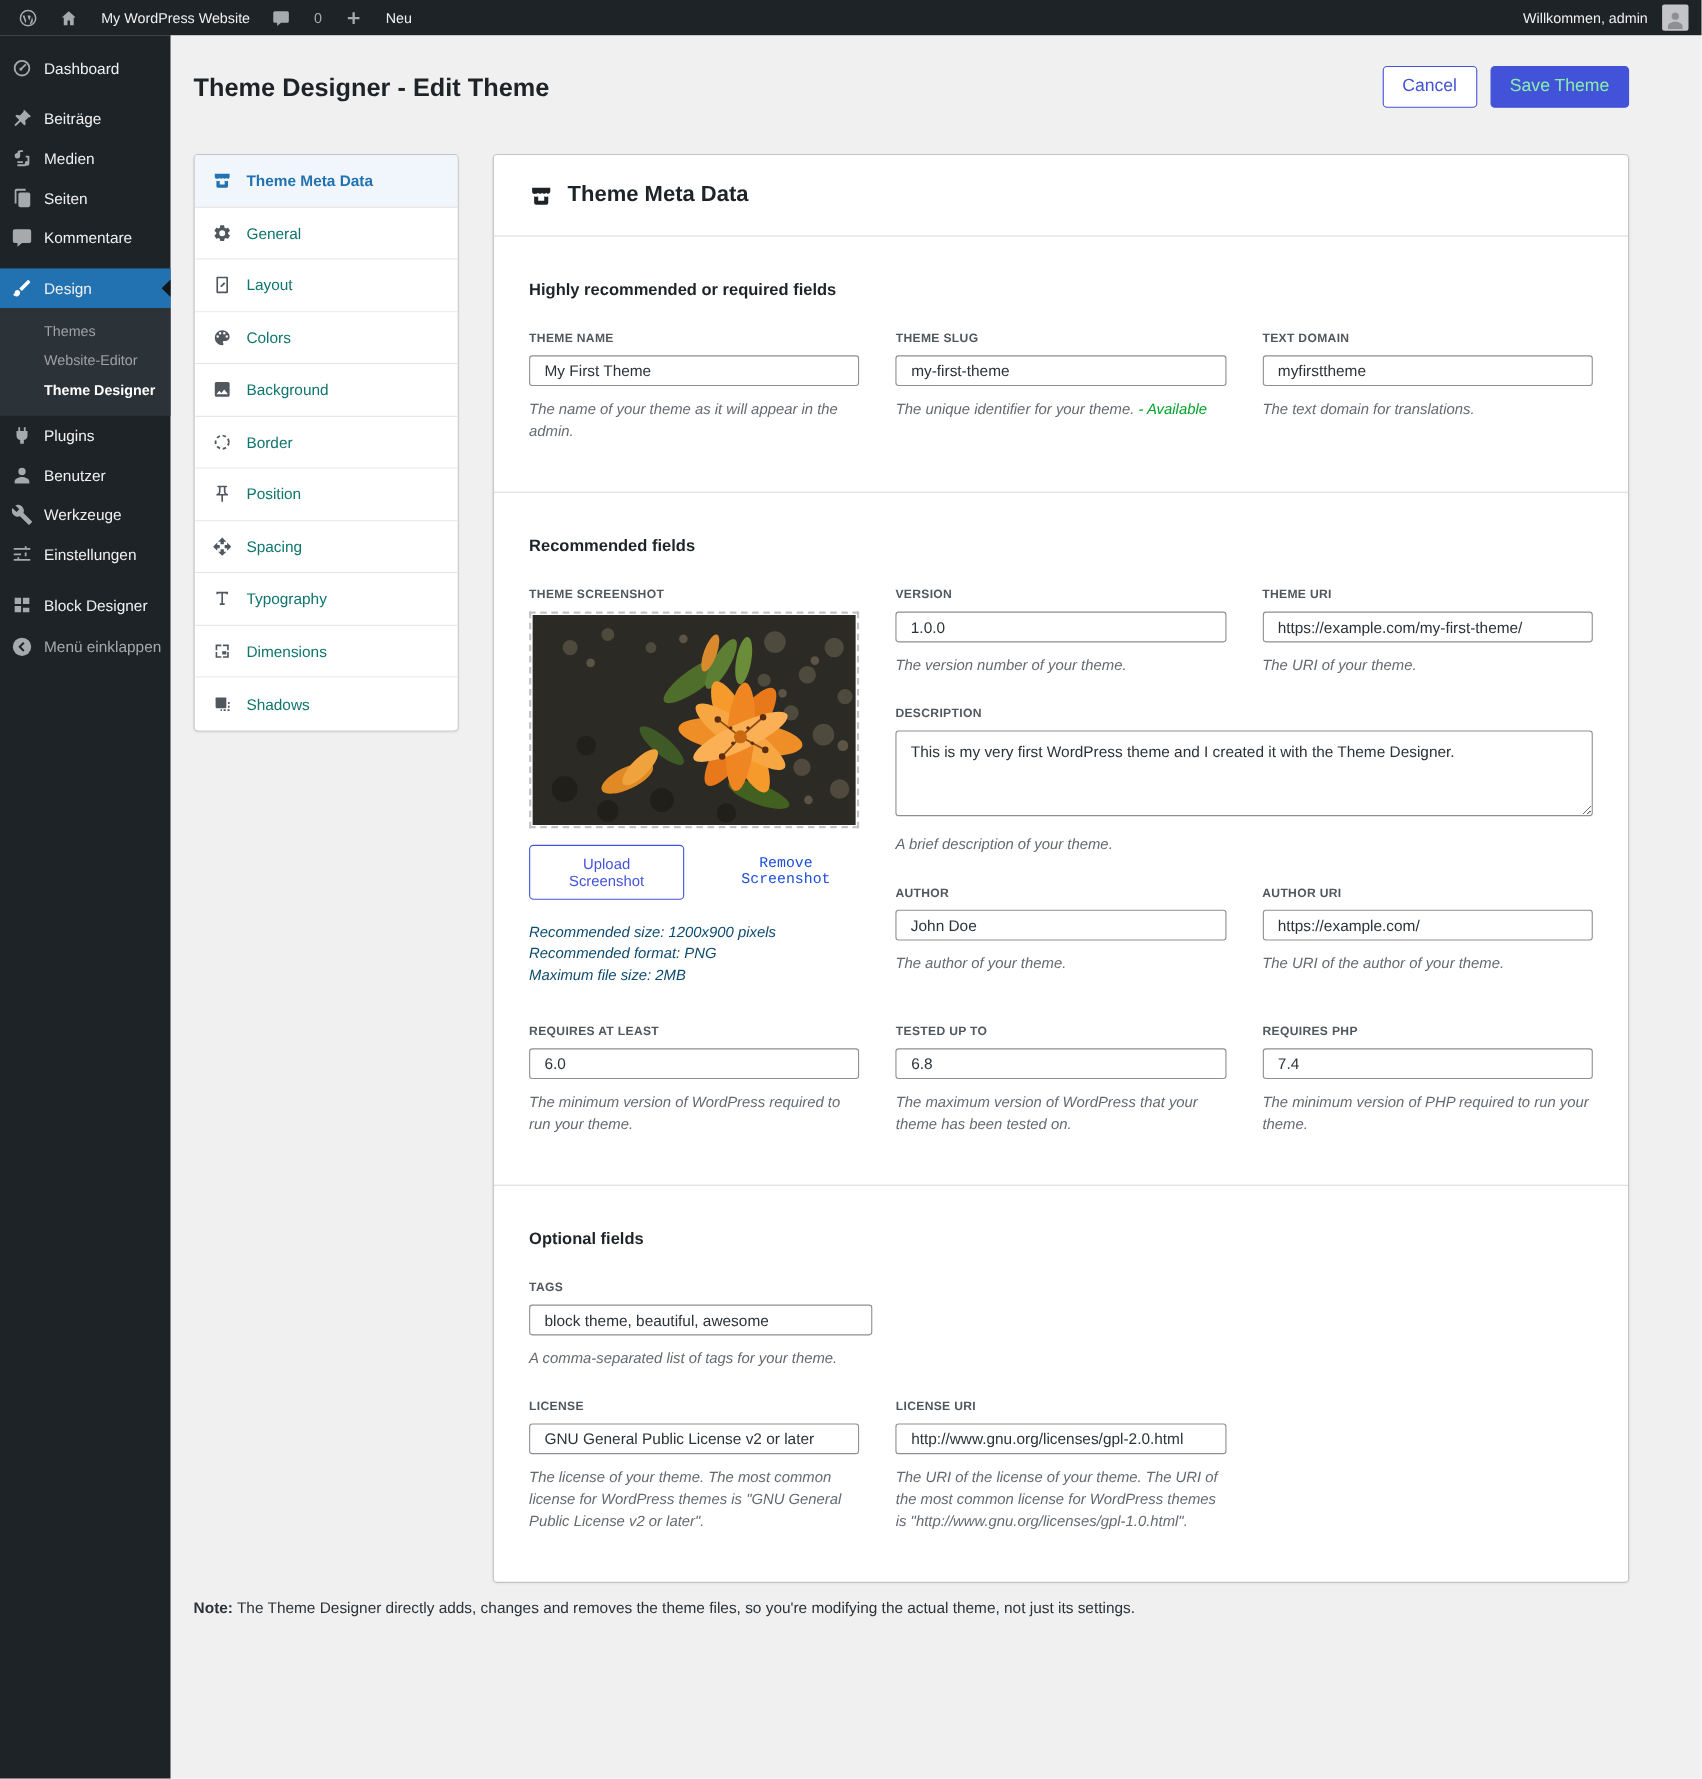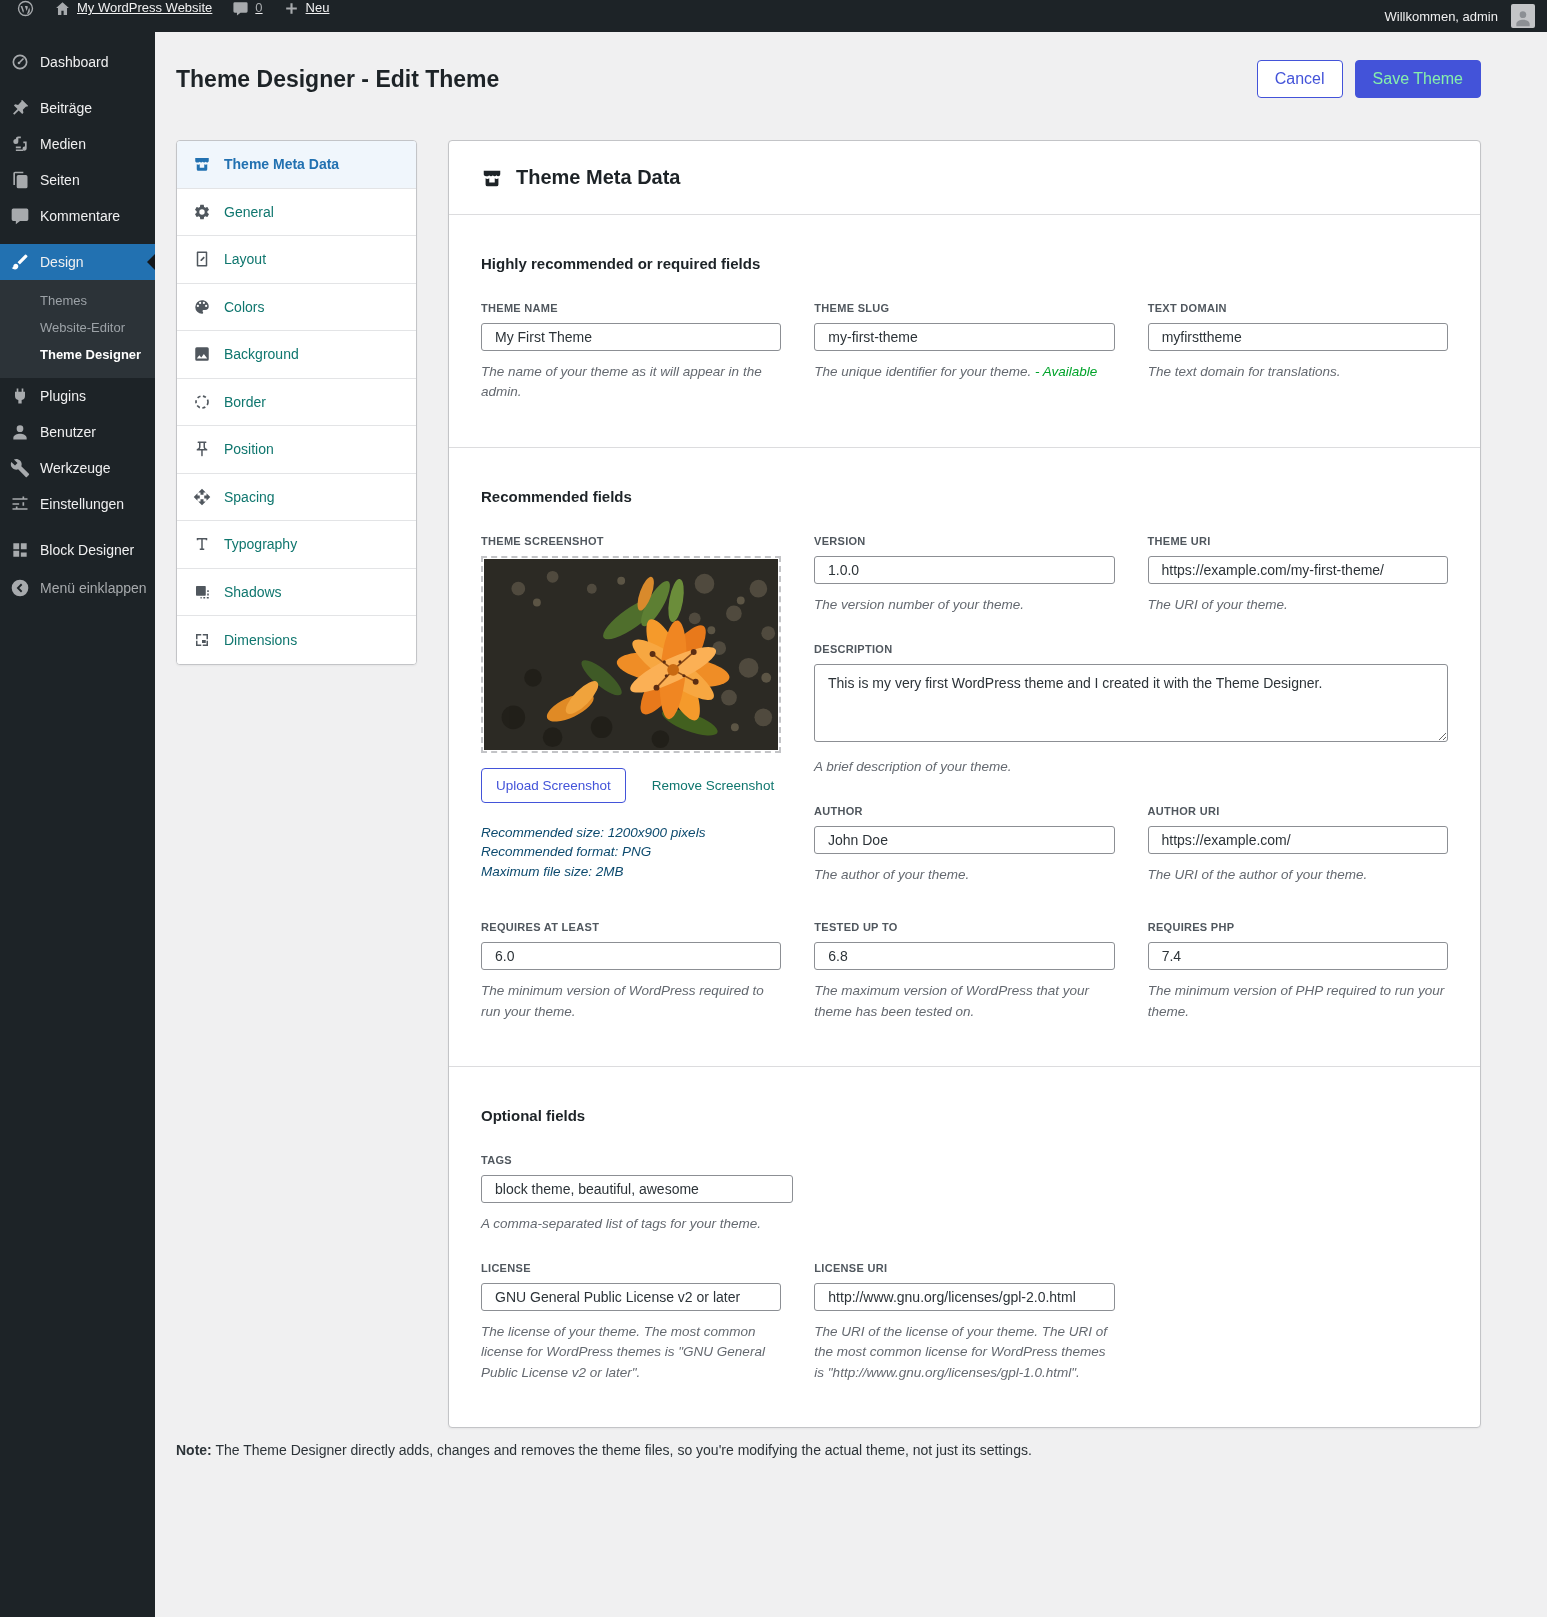--- a/index.html
+++ b/index.html
@@ -2,21 +2,21 @@
 <html><head>
 <meta charset="utf-8">
 <style>
   * { margin:0; padding:0; box-sizing:border-box; }
   html,body { width:1547px; height:1617px; }
   body { font-family:"Liberation Sans", sans-serif; background:#f0f0f1; color:#1d2327; overflow:hidden; }
 
   
   .adminbar { height:32px; background:#1d2327; color:#f0f0f1; display:flex; align-items:center; justify-content:space-between; padding:0 12px 0 10px; font-size:13px; position:relative; z-index:5; }
   .ab-left, .ab-right { display:flex; align-items:center; gap:6px; }
-  .ab-item { display:flex; gap:6px; padding:0 7px; height:32px; cursor:pointer;text-decoration:underline; }
+  .ab-item { display:flex; align-items:center; gap:21px; padding:0 7px; height:32px; cursor:pointer; }
   .ab-item svg { width:17px; height:17px; fill:#a7aaad; }
   .ab-item .wplogo { fill:none; }
   .ab-count { color:#a7aaad; }
   .avatar { width:24px; height:24px; background:#c3c4c7; border-radius:2px; margin-left:7px; display:flex; align-items:flex-end; justify-content:center; overflow:hidden; }
   .avatar svg { width:20px; height:20px; fill:#8c8f94; }
 
   
   .layout { display:flex; height:1585px; }
   .sidebar { width:155px; background:#1d2327; color:#f0f0f1; flex:none; padding-top:12px; font-size:14px; }
   .s-item { display:flex; align-items:center; gap:10px; padding:8px 8px 8px 10px; min-height:34px; cursor:pointer; color:#f0f0f1; }
@@ -67,21 +67,21 @@
   .finput { width:100%; height:28px; border:1px solid #8c8f94; border-radius:3px; padding:0 13px; font-size:14px; font-family:inherit; color:#2c3338; background:#fff; }
   .ftext { width:100%; height:78px; border:1px solid #8c8f94; border-radius:3px; padding:10px 13px; font-size:14px; font-family:inherit; color:#2c3338; resize:vertical; }
   .fhelp { font-style:italic; font-size:13.5px; color:#646970; margin-top:11px; line-height:1.5; }
   .avail { color:#00a32a; }
 
   .rec-grid { display:grid; grid-template-columns:300px 1fr; gap:33px; margin-bottom:36px; }
   .shot-frame { border:2px dashed #c3c4c7; padding:1px; width:300px; height:197px; }
   .shot-frame svg { display:block; width:100%; height:100%; }
   .shot-actions { display:flex; align-items:center; gap:26px; margin-top:15px; }
   .btn-upload { background:#fff; border:1px solid #4353d9; color:#4353d9; border-radius:4px; padding:9px 14px; font-size:13.5px; font-family:inherit; cursor:pointer; }
-  .link-remove { color:#0f766e; font-size:13.5px; cursor:pointer; background:none; border:none; font-family:Liberation Sans, sans-serif; }
+  .link-remove { color:#1d4ed8; font-size:13.5px; cursor:pointer; background:none; border:none; font-family:Liberation Mono, monospace; }
   .shot-help { margin-top:20px; }
   .shot-help div { font-style:italic; font-size:13.5px; color:#0c4a6e; line-height:1.45; }
   .mb28 { margin-bottom:28px; }
   .tags-field { width:312px; }
 
   .note { margin-top:14px; font-size:14px; color:#2c3338; padding-bottom:20px; }
   .note b { font-weight:700; }
 </style>
 </head>
 <body>
@@ -270,31 +270,31 @@
           <span>Spacing</span>
         </div>
         <div class="n-item">
           <svg viewBox="0 0 24 24">
               <path d="M5 4h14v3h-2V6h-4v12h2v2H9v-2h2V6H7v1H5z"></path>
             </svg>
           <span>Typography</span>
         </div>
         <div class="n-item">
           <svg viewBox="0 0 24 24">
+              <path d="M4 4h7v2H6v5H4V4zm9 0h7v7h-2V6h-5V4zM4 13h2v5h5v2H4v-7zm14 0h2v7h-7v-2h5v-5z"></path>
+              <rect x="12" y="12" width="5" height="4"></rect>
+            </svg>
+          <span>Dimensions</span>
+        </div>
+        <div class="n-item">
+          <svg viewBox="0 0 24 24">
               <rect x="4" y="4" width="13" height="13" rx="1"></rect>
               <path d="M20 9.5v10h-10" fill="none" stroke="#50575e" stroke-width="2" stroke-dasharray="2.4 2.2"></path>
             </svg>
           <span>Shadows</span>
-        </div>
-        <div class="n-item">
-          <svg viewBox="0 0 24 24">
-              <path d="M4 4h7v2H6v5H4V4zm9 0h7v7h-2V6h-5V4zM4 13h2v5h5v2H4v-7zm14 0h2v7h-7v-2h5v-5z"></path>
-              <rect x="12" y="12" width="5" height="4"></rect>
-            </svg>
-          <span>Dimensions</span>
         </div>
       </nav>
 
       <section class="panel card">
         <header class="panel-head">
           <svg viewBox="0 0 24 24">
               <path d="M3 4h18v3.5c0 1.4-1 2.5-2.2 2.5-.8 0-1.5-.4-1.9-1-.4.6-1.2 1-2 1s-1.6-.4-2-1c-.4.6-1.2 1-2 1s-1.6-.4-2-1c-.4.6-1.1 1-1.9 1C4 10.5 3 9.4 3 8V4zm2 8.4c.6.4 1.3.6 2 .6.7 0 1.4-.2 2-.6V17h6v-4.6c.6.4 1.3.6 2 .6s1.4-.2 2-.6V19a2 2 0 0 1-2 2H7a2 2 0 0 1-2-2v-6.6z"></path>
             </svg>
           <h2 class="panel-title">Theme Meta Data</h2>
         </header>

